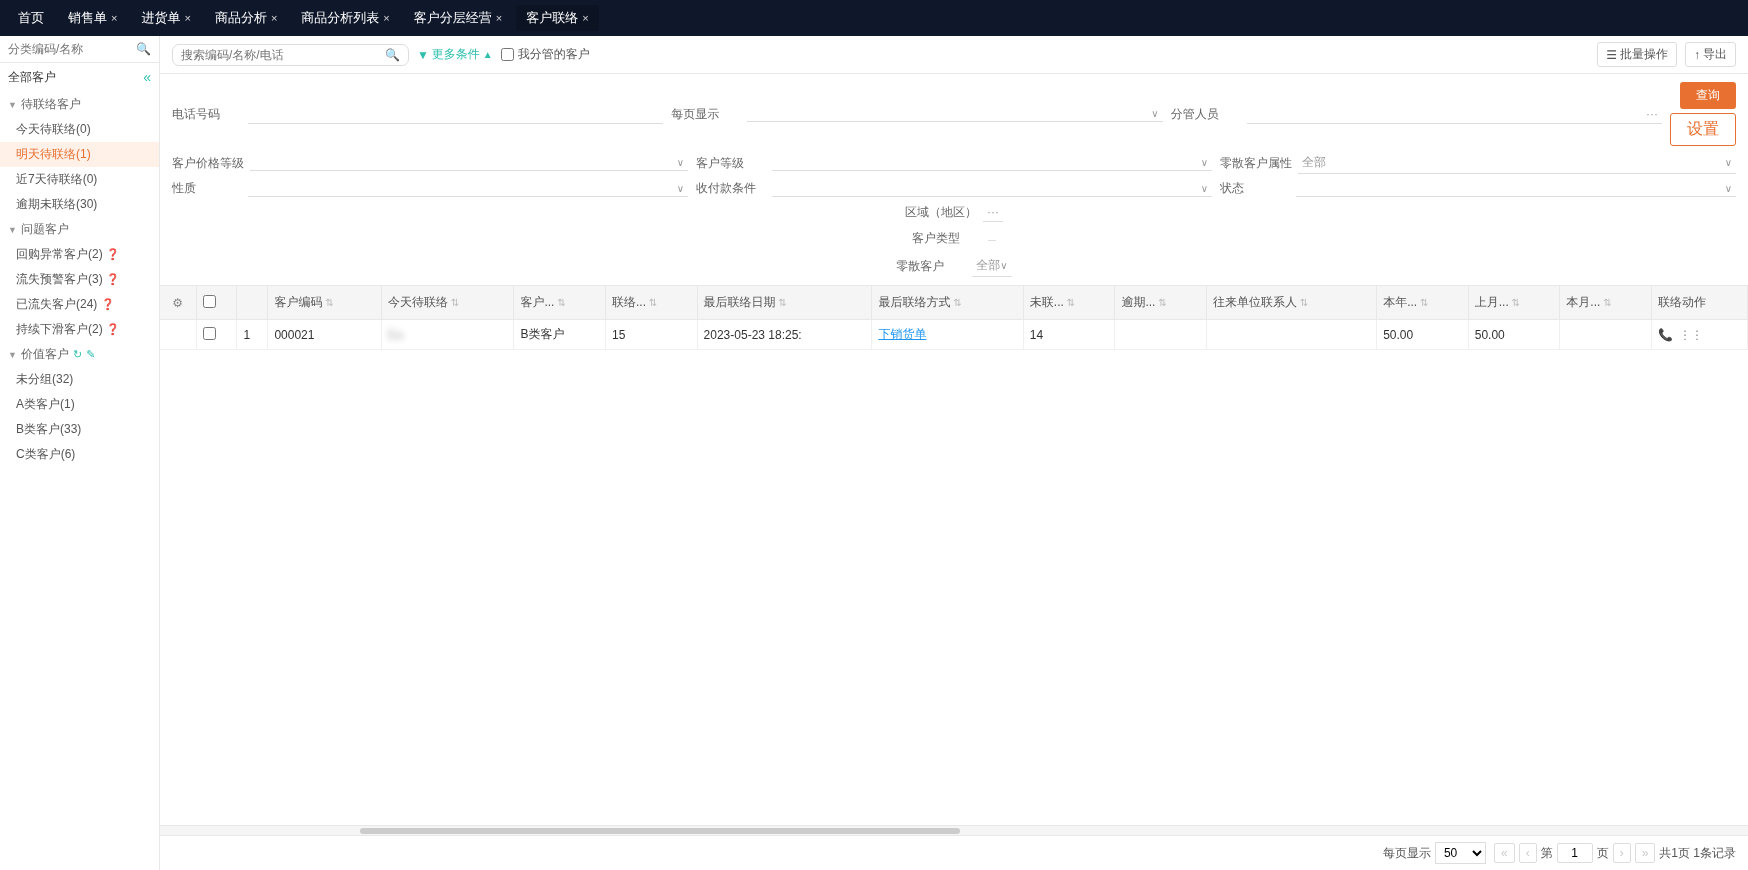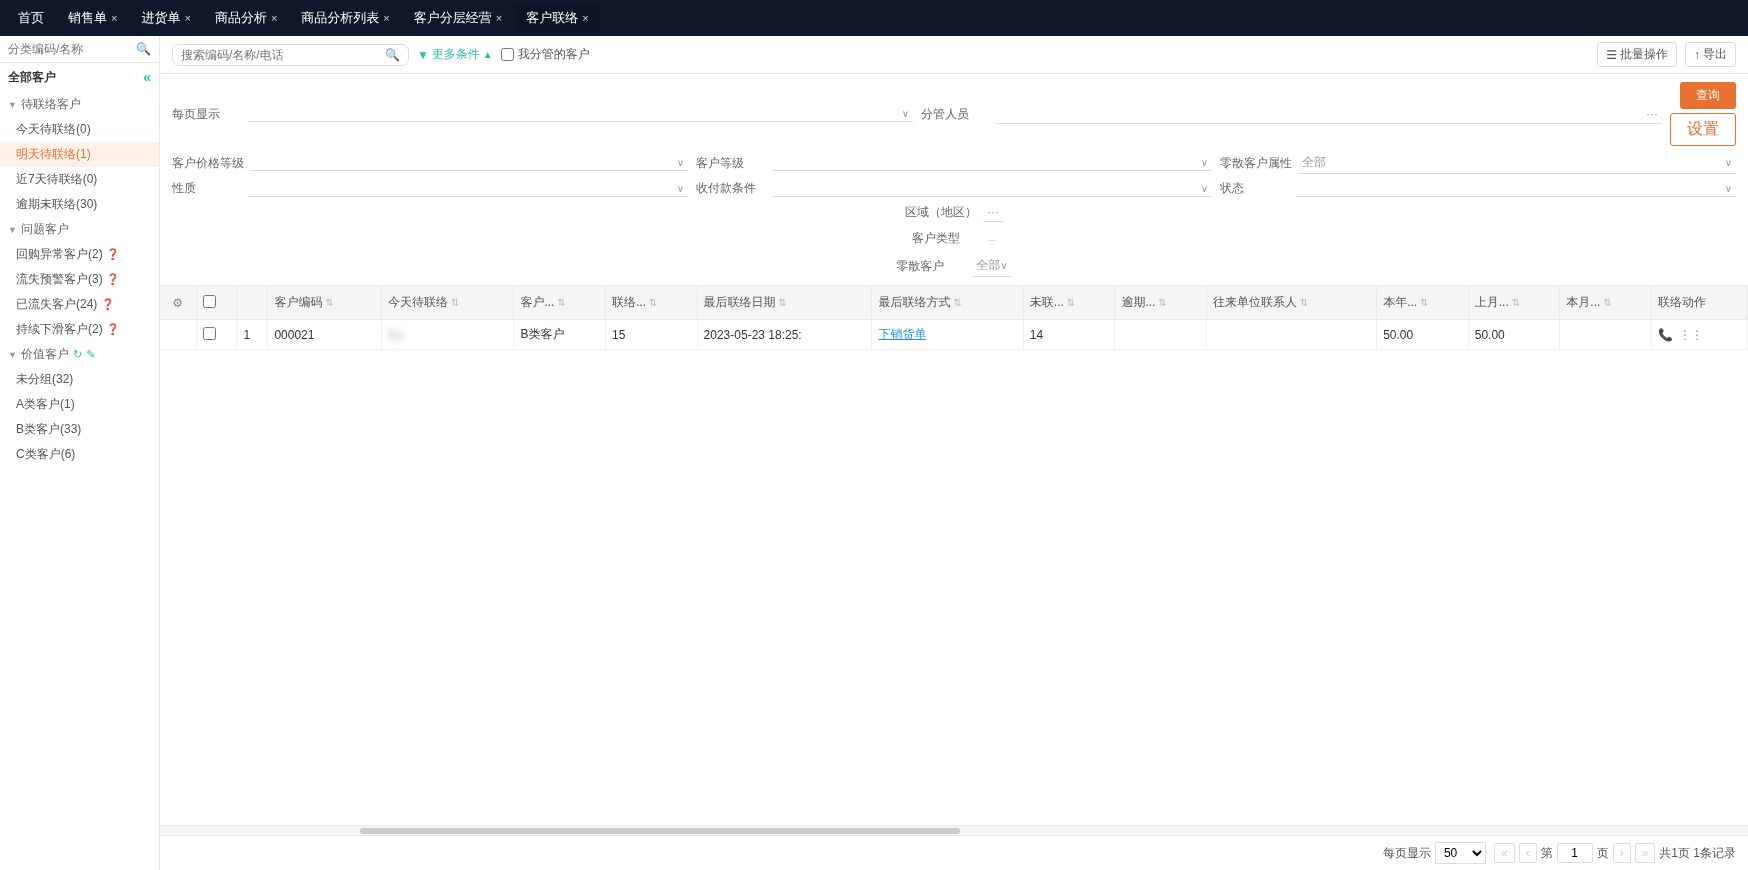--- a/index.html
+++ b/index.html
@@ -58,21 +58,21 @@
     }
     .sidebar-collapse-btn {
       cursor: pointer;
       color: #2ebfae;
       font-size: 14px;
     }
     .sidebar-section-title {
       display: flex;
       align-items: flex-start;
       padding: 6px 8px;
-      font-weight: bold;
+      font-weight: normal;
       font-size: 12px;
       color: #333;
       justify-content: space-between;
     }
     .sidebar-section-title .collapse-icon {
       color: #2ebfae;
       cursor: pointer;
     }
     .sidebar-group-title {
       padding: 4px 8px;
@@ -464,20 +464,24 @@
         <span>批量操作</span>
       </div>
       <div class="action-btn">
         <span>↑</span>
         <span>导出</span>
       </div>
     </div>
 
     <div class="filter-panel">
       <div class="filter-row">
+        <div class="filter-field">
+          <span class="filter-label">电话号码</span>
+          <input class="filter-input" type="text" style="width: 300px;">
+        </div>
         <div class="filter-field">
           <span class="filter-label">每页显示</span>
           <div class="filter-select-wrap">
             <span class="filter-select-text"></span>
             <span class="filter-select-arrow">∨</span>
           </div>
         </div>
         <div class="filter-field">
           <span class="filter-label">分管人员</span>
           <div class="filter-select-wrap">

